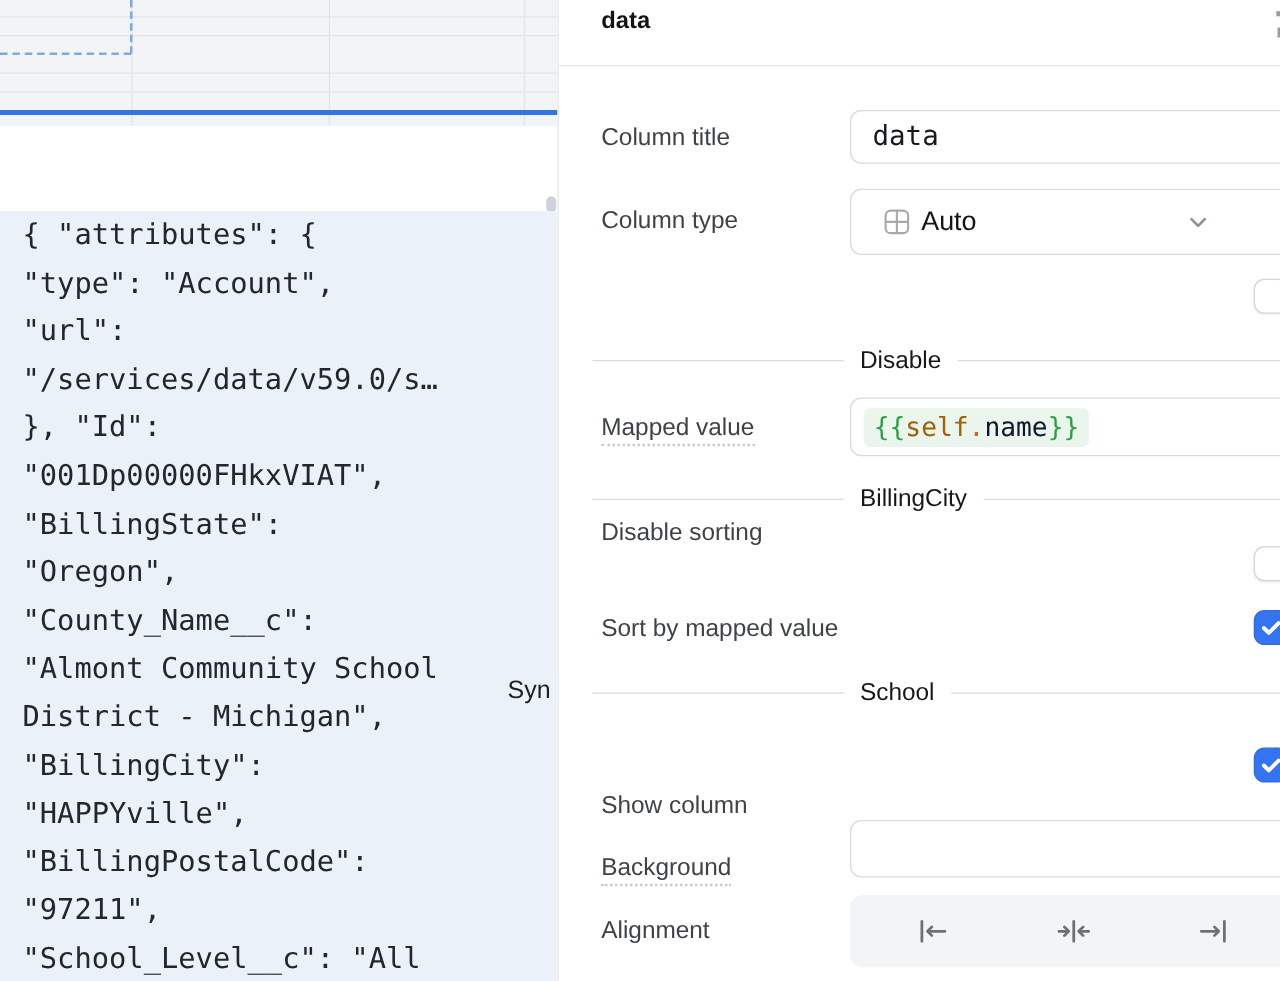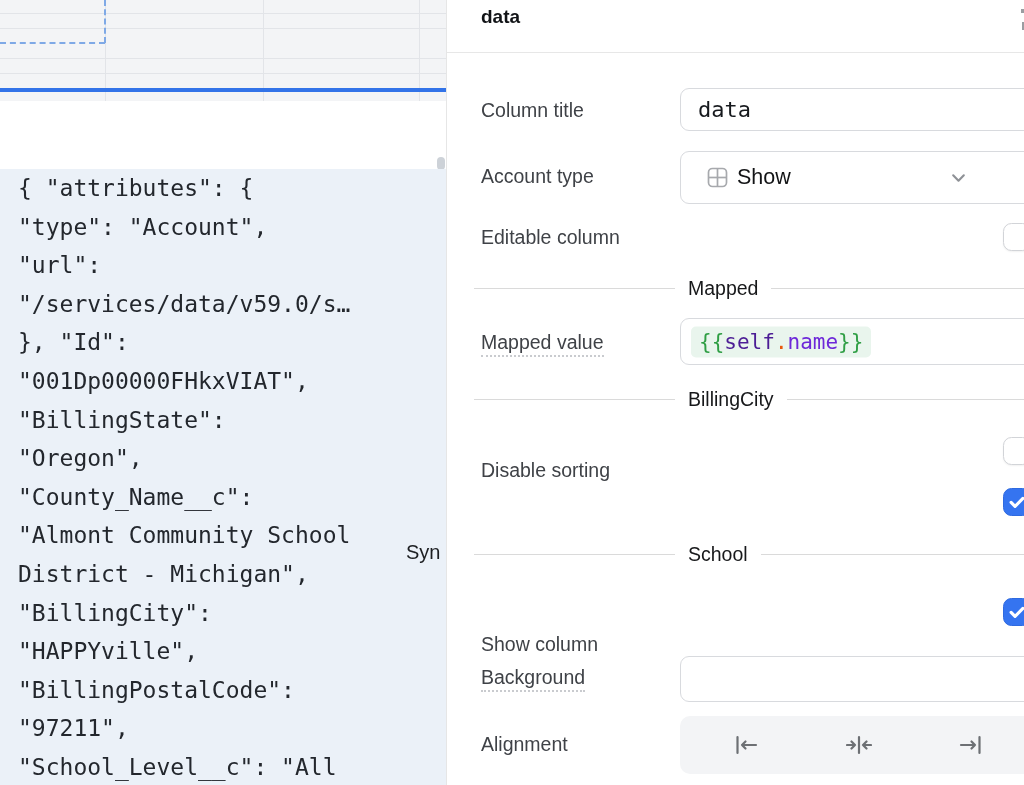--- a/index.html
+++ b/index.html
@@ -61,22 +61,22 @@
 
   .checkbox { position:absolute; left:556px; width:28px; height:28px; border-radius:8.5px; cursor:pointer; }
   .checkbox.off { background:#fff; border:1.5px solid #d2d4d8;
                   box-shadow:0 1px 2px rgba(0,0,0,0.06); }
   .checkbox.on  { background:#3574F0; border:1.5px solid #2f6ae0; }
   .checkbox svg { display:block; margin:2px auto 0; }
 
   #mapped-chip { position:absolute; left:10px; top:50%; transform:translateY(-50%);
                  background:#e9f5ed; border-radius:5px; padding:3px 8px 4px;
                  font-family:"DejaVu Sans Mono", monospace; font-size:21px; line-height:24px; }
-  .tok-brace { color:#2F9E44; } .tok-obj { color:#4c1d95; }
-  .tok-dot { color:#E8590C; } .tok-prop { color:#6d28d9; }
+  .tok-brace { color:#2F9E44; } .tok-obj { color:#a16207; }
+  .tok-dot { color:#E8590C; } .tok-prop { color:#0f172a; }
 
   #seg-control { position:absolute; left:233px; top:716px; width:430px; height:58px;
                  background:#f3f4f6; border-radius:10px; }
   .seg-btn { position:absolute; top:17px; width:26px; height:24px; cursor:pointer; }
 </style>
 </head>
 <body>
 
 <div id="left-area" class="abs">
 
@@ -125,77 +125,77 @@
   <div id="panel-title">data</div>
   <div class="frag" style="right:0; top:9px; width:3px; height:4px"></div>
   <div class="frag" style="right:0; top:22px; width:2px; height:8px"></div>
   <div id="panel-divider"></div>
 
   <div class="row-label" style="top:98px">Column title</div>
   <div class="field" style="top:88px; height:43px">
     <input type="text" value="data" style="">
   </div>
 
-  <div class="row-label" style="top:164px">Account type</div>
+  <div class="row-label" style="top:164px">Column type</div>
   <div class="field" id="type-select" style="top:151px; height:53px">
     <svg id="type-icon" width="21" height="21" viewBox="0 0 21 21">
       <rect x="1.5" y="1.5" width="18" height="18" rx="4" fill="none" stroke="#a7a9ad" stroke-width="1.7"></rect>
       <line x1="10.5" y1="1.5" x2="10.5" y2="19.5" stroke="#a7a9ad" stroke-width="1.7"></line>
       <line x1="1.5" y1="10.5" x2="19.5" y2="10.5" stroke="#a7a9ad" stroke-width="1.7"></line>
     </svg>
-    <span id="type-value">Show</span>
+    <span id="type-value">Auto</span>
     <svg id="type-chevron" width="17" height="17" viewBox="0 0 16 16">
       <path d="M3 5.5 L8 10.5 L13 5.5" fill="none" stroke="#8e9196" stroke-width="2" stroke-linecap="round" stroke-linejoin="round"></path>
     </svg>
   </div>
 
-  <div class="row-label" style="top:225px">Editable column</div>
   <div class="checkbox off" style="top:223px"></div>
 
   <div class="section" style="top:277px">
     <div class="line-l"></div>
-    <div class="sec-text">Mapped</div>
+    <div class="sec-text">Disable</div>
     <div class="line-r"></div>
   </div>
 
   <div class="row-label dotted" style="top:330px">
     <span>Mapped value</span></div>
   <div class="field" style="top:318px; height:47px">
     <span id="mapped-chip"><span class="tok-brace">{{</span><span class="tok-obj">self</span><span class="tok-dot">.</span><span class="tok-prop">name</span><span class="tok-brace">}}</span></span>
   </div>
 
   <div class="section" style="top:388px">
     <div class="line-l"></div>
     <div class="sec-text">BillingCity</div>
     <div class="line-r"></div>
   </div>
 
-  <div class="row-label" style="top:458px">Disable sorting</div>
+  <div class="row-label" style="top:414px">Disable sorting</div>
   <div class="checkbox off" style="top:437px"></div>
 
+  <div class="row-label" style="top:491px">Sort by mapped value</div>
   <div class="checkbox on" style="top:488px">
     <svg width="22" height="22" viewBox="0 0 28 28">
       <path d="M6.5 14.5 L11.5 19.5 L21.5 9.5" fill="none" stroke="#fff" stroke-width="4" stroke-linecap="round" stroke-linejoin="round"></path>
     </svg>
   </div>
 
   <div class="section" style="top:543px">
     <div class="line-l"></div>
     <div class="sec-text">School</div>
     <div class="line-r"></div>
   </div>
 
   <div class="row-label" style="top:632px">Show column</div>
   <div class="checkbox on" style="top:598px">
     <svg width="22" height="22" viewBox="0 0 28 28">
       <path d="M6.5 14.5 L11.5 19.5 L21.5 9.5" fill="none" stroke="#fff" stroke-width="4" stroke-linecap="round" stroke-linejoin="round"></path>
     </svg>
   </div>
 
-  <div class="row-label dotted" style="top:665px">
+  <div class="row-label dotted" style="top:682px">
     <span>Background</span></div>
   <div class="field" style="top:656px; height:46px">
     <input type="text" value="" style="">
   </div>
 
   <div class="row-label" style="top:732px">Alignment</div>
   <div id="seg-control">
     <div class="seg-btn" style="left:53px">
       <svg width="26" height="24" viewBox="0 0 26 24">
         <path d="M4.5 4 V20 M23 12 H9 M12.5 8.5 L9 12 L12.5 15.5" fill="none" stroke="#6d7074" stroke-width="2.2" stroke-linecap="round" stroke-linejoin="round"></path>

